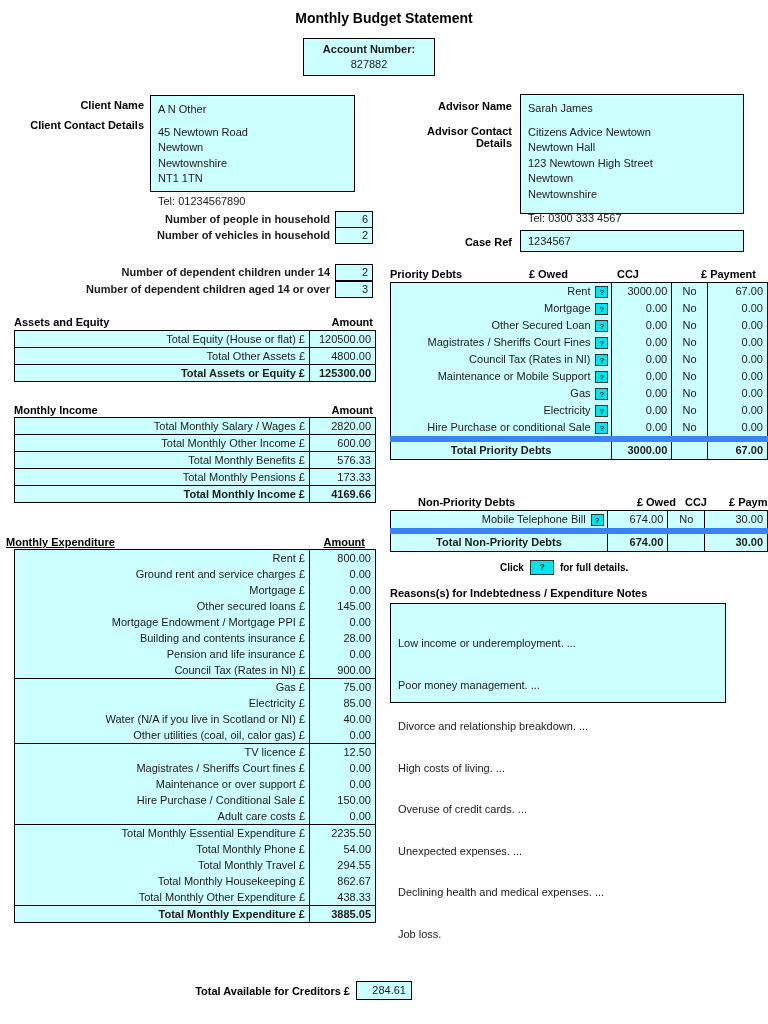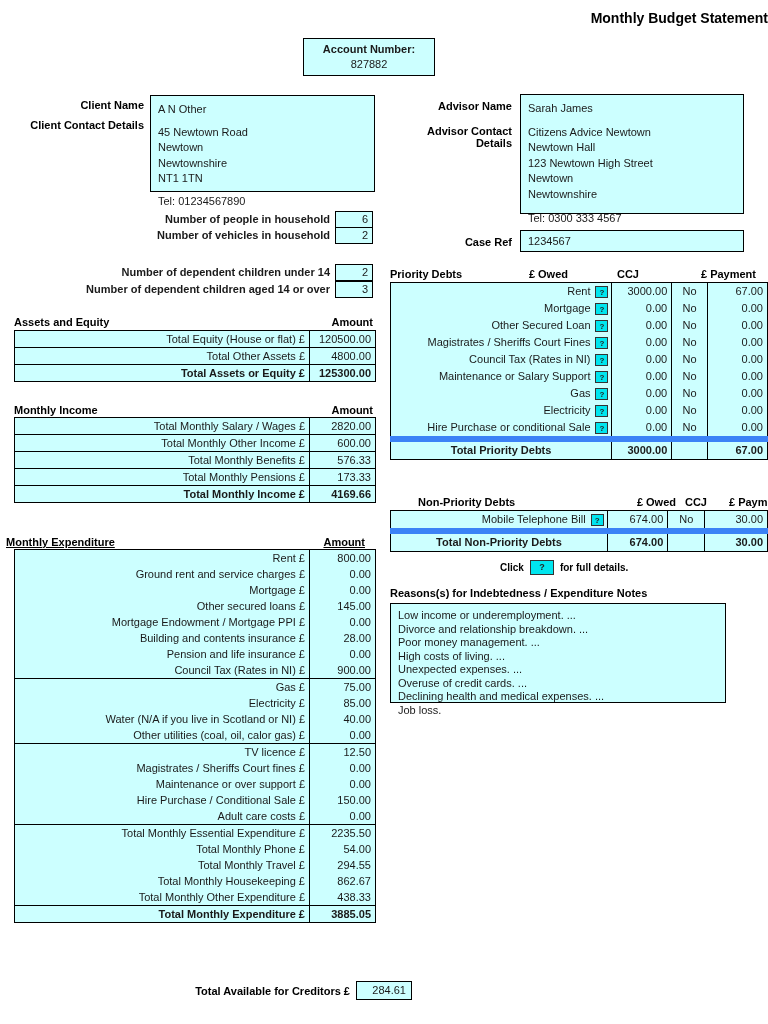--- a/index.html
+++ b/index.html
@@ -14,21 +14,21 @@
     font-family: "Liberation Sans", sans-serif;
     font-size: 11px;
     color: #1a1a1a;
     overflow: hidden;
   }
   .abs { position: absolute; }
 
   
   #page-title {
     left: 0; top: 10px; width: 768px;
-    text-align: right;
+    text-align: center;
     font-size: 14px;
     font-weight: bold;
     color: #000;
   }
 
   
   .fieldbox {
     background: #ccffff;
     border: 1px solid #000;
     box-sizing: border-box;
@@ -49,21 +49,21 @@
     font-weight: bold;
     text-align: right;
     font-size: 11px;
     color: #000;
   }
 
   
   #client-name-label   { left: 20px;  top: 99px;  width: 124px; }
   #client-contact-label{ left: 20px;  top: 119px; width: 124px; }
   #client-box {
-    left: 150px; top: 95px; width: 225px; height: 97px;
+    left: 150px; top: 95px; width: 205px; height: 97px;
     padding: 6px 7px 0 7px;
     line-height: 1.42;
   }
   #client-box .spacer { height: 7px; }
 
   #advisor-name-label    { left: 388px; top: 100px; width: 124px; }
   #advisor-contact-label { left: 388px; top: 125px; width: 124px; }
   #advisor-box {
     left: 520px; top: 94px; width: 224px; height: 120px;
     padding: 6px 7px 0 7px;
@@ -226,21 +226,21 @@
   }
 
   
   #reasons-head { left: 390px; top: 587px; font-weight: bold; font-size: 11px; color: #000; }
   #reasons-box {
     left: 390px; top: 603px; width: 336px; height: 100px;
     padding: 5px 7px;
     line-height: 1.23;
     font-size: 11px;
   }
-  #reasons-box div { white-space: nowrap; }
+  #reasons-box div { white-space: nowrap; margin-top: 28px; }
 </style>
 </head>
 <body>
 
 <div class="abs" id="page-title">Monthly Budget Statement</div>
 
 <div class="abs fieldbox" id="account-number-box">
   <span class="an-label">Account Number:</span>
   <span class="an-value">827882</span>
 </div>
@@ -497,21 +497,21 @@
         <td class="dpay">0.00</td>
       </tr>
       <tr>
         <td class="dlab">Council Tax (Rates in NI)</td>
         <td class="dq"><span class="qbtn">?</span></td>
         <td class="dowed">0.00</td>
         <td class="dccj">No</td>
         <td class="dpay">0.00</td>
       </tr>
       <tr>
-        <td class="dlab">Maintenance or Salary Support</td>
+        <td class="dlab">Maintenance or Mobile Support</td>
         <td class="dq"><span class="qbtn">?</span></td>
         <td class="dowed">0.00</td>
         <td class="dccj">No</td>
         <td class="dpay">0.00</td>
       </tr>
       <tr>
         <td class="dlab">Gas</td>
         <td class="dq"><span class="qbtn">?</span></td>
         <td class="dowed">0.00</td>
         <td class="dccj">No</td>
@@ -573,20 +573,20 @@
 
 <div class="abs" id="click-hint">
   <span>Click</span>
   <span class="qbtn-big">?</span>
   <span>for full details.</span>
 </div>
 
 <div class="abs" id="reasons-head">Reasons(s) for Indebtedness / Expenditure Notes</div>
 <div class="abs fieldbox" id="reasons-box">
     <div>Low income or underemployment. ...</div>
+    <div>Poor money management. ...</div>
     <div>Divorce and relationship breakdown. ...</div>
-    <div>Poor money management. ...</div>
     <div>High costs of living. ...</div>
+    <div>Overuse of credit cards. ...</div>
     <div>Unexpected expenses. ...</div>
-    <div>Overuse of credit cards. ...</div>
     <div>Declining health and medical expenses. ...</div>
     <div>Job loss.</div>
   </div>
 
 </body></html>

